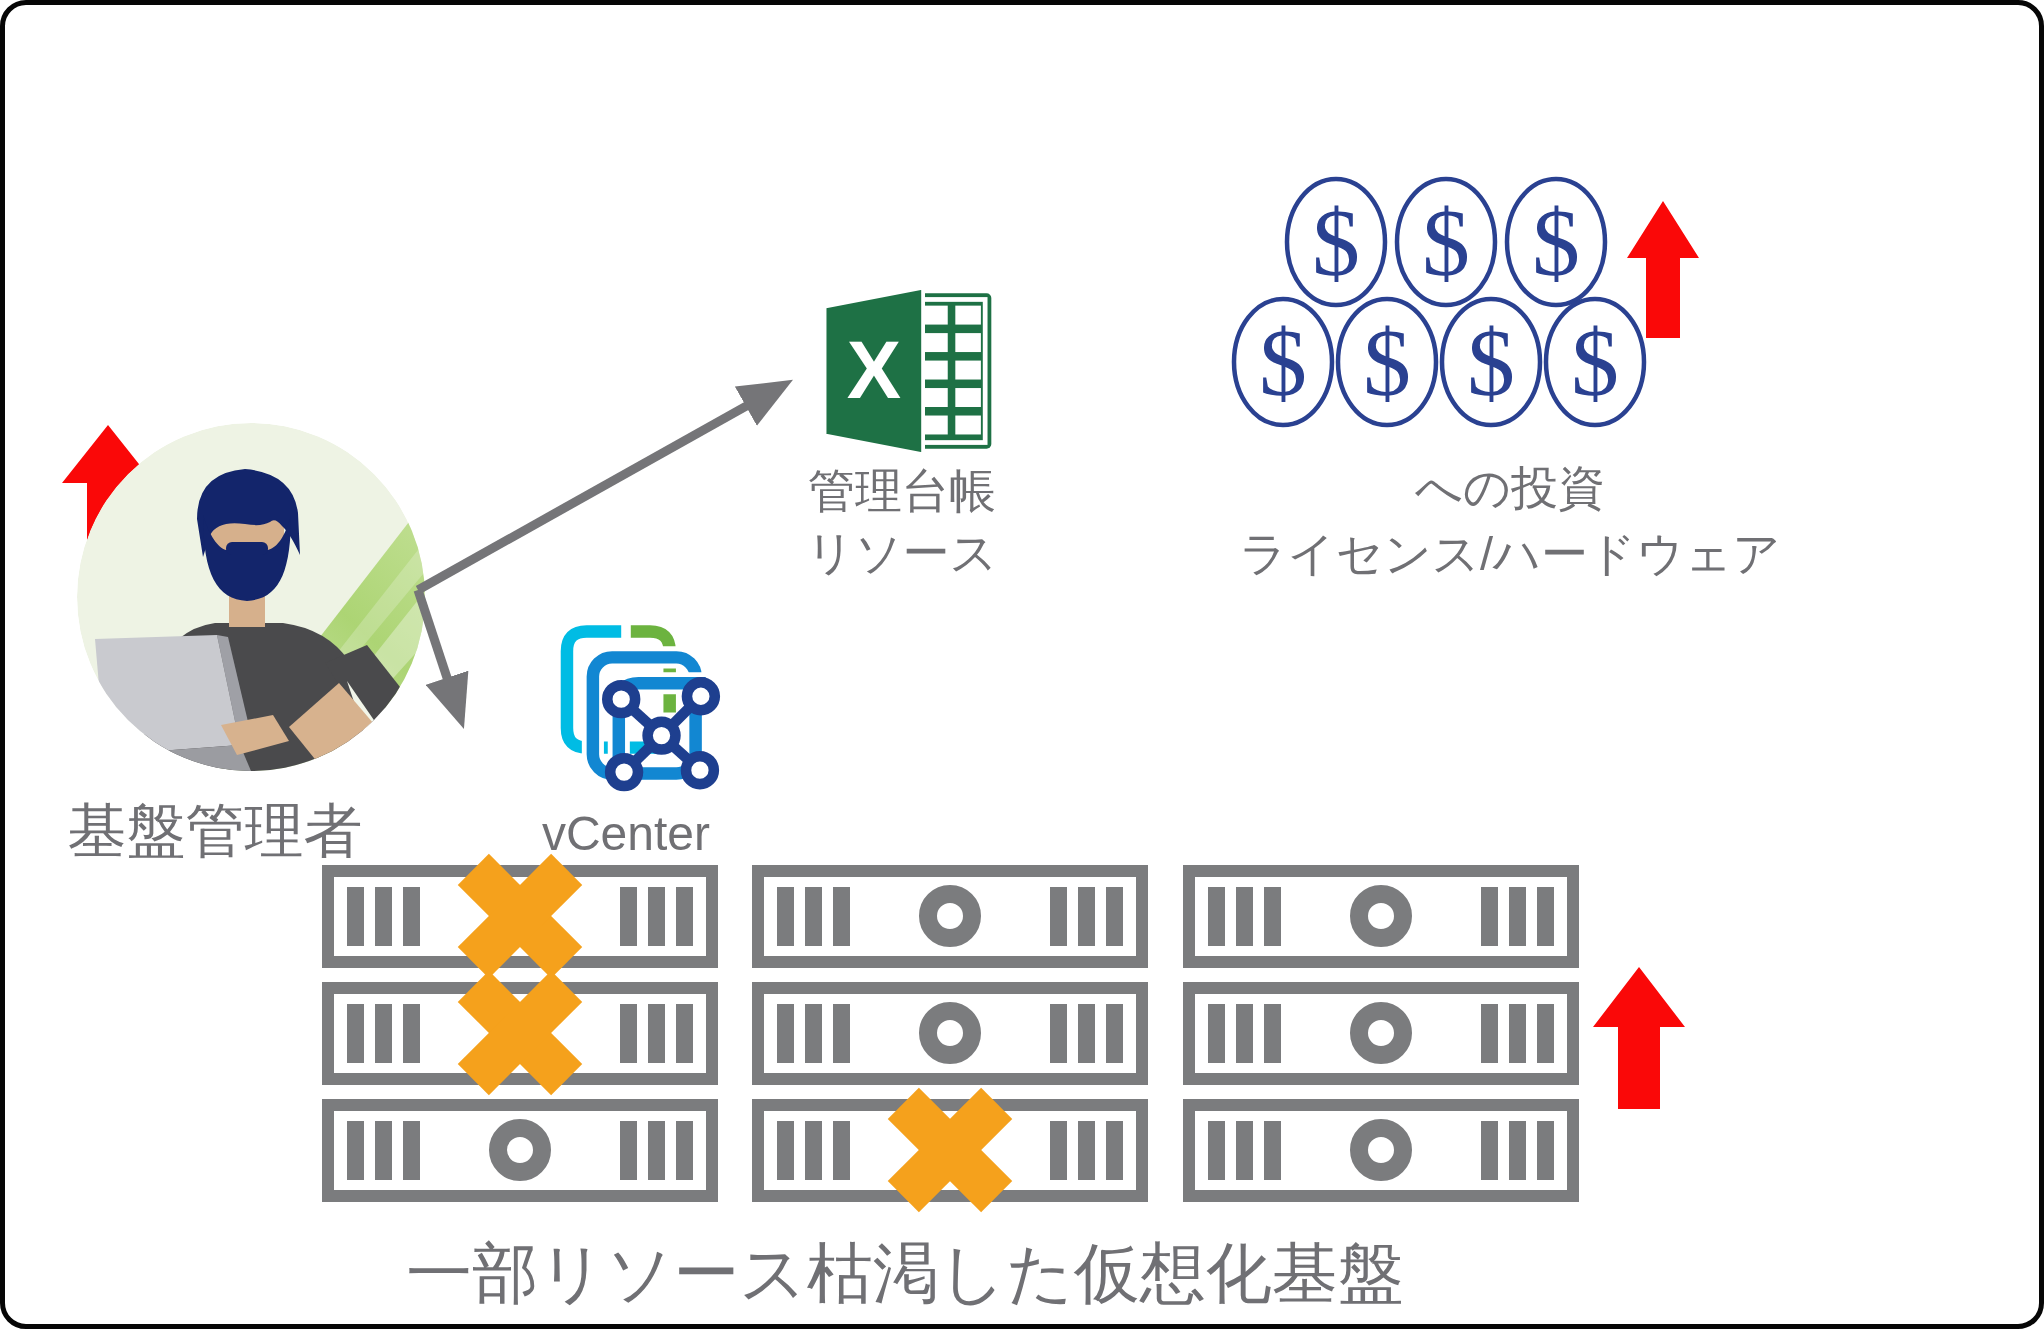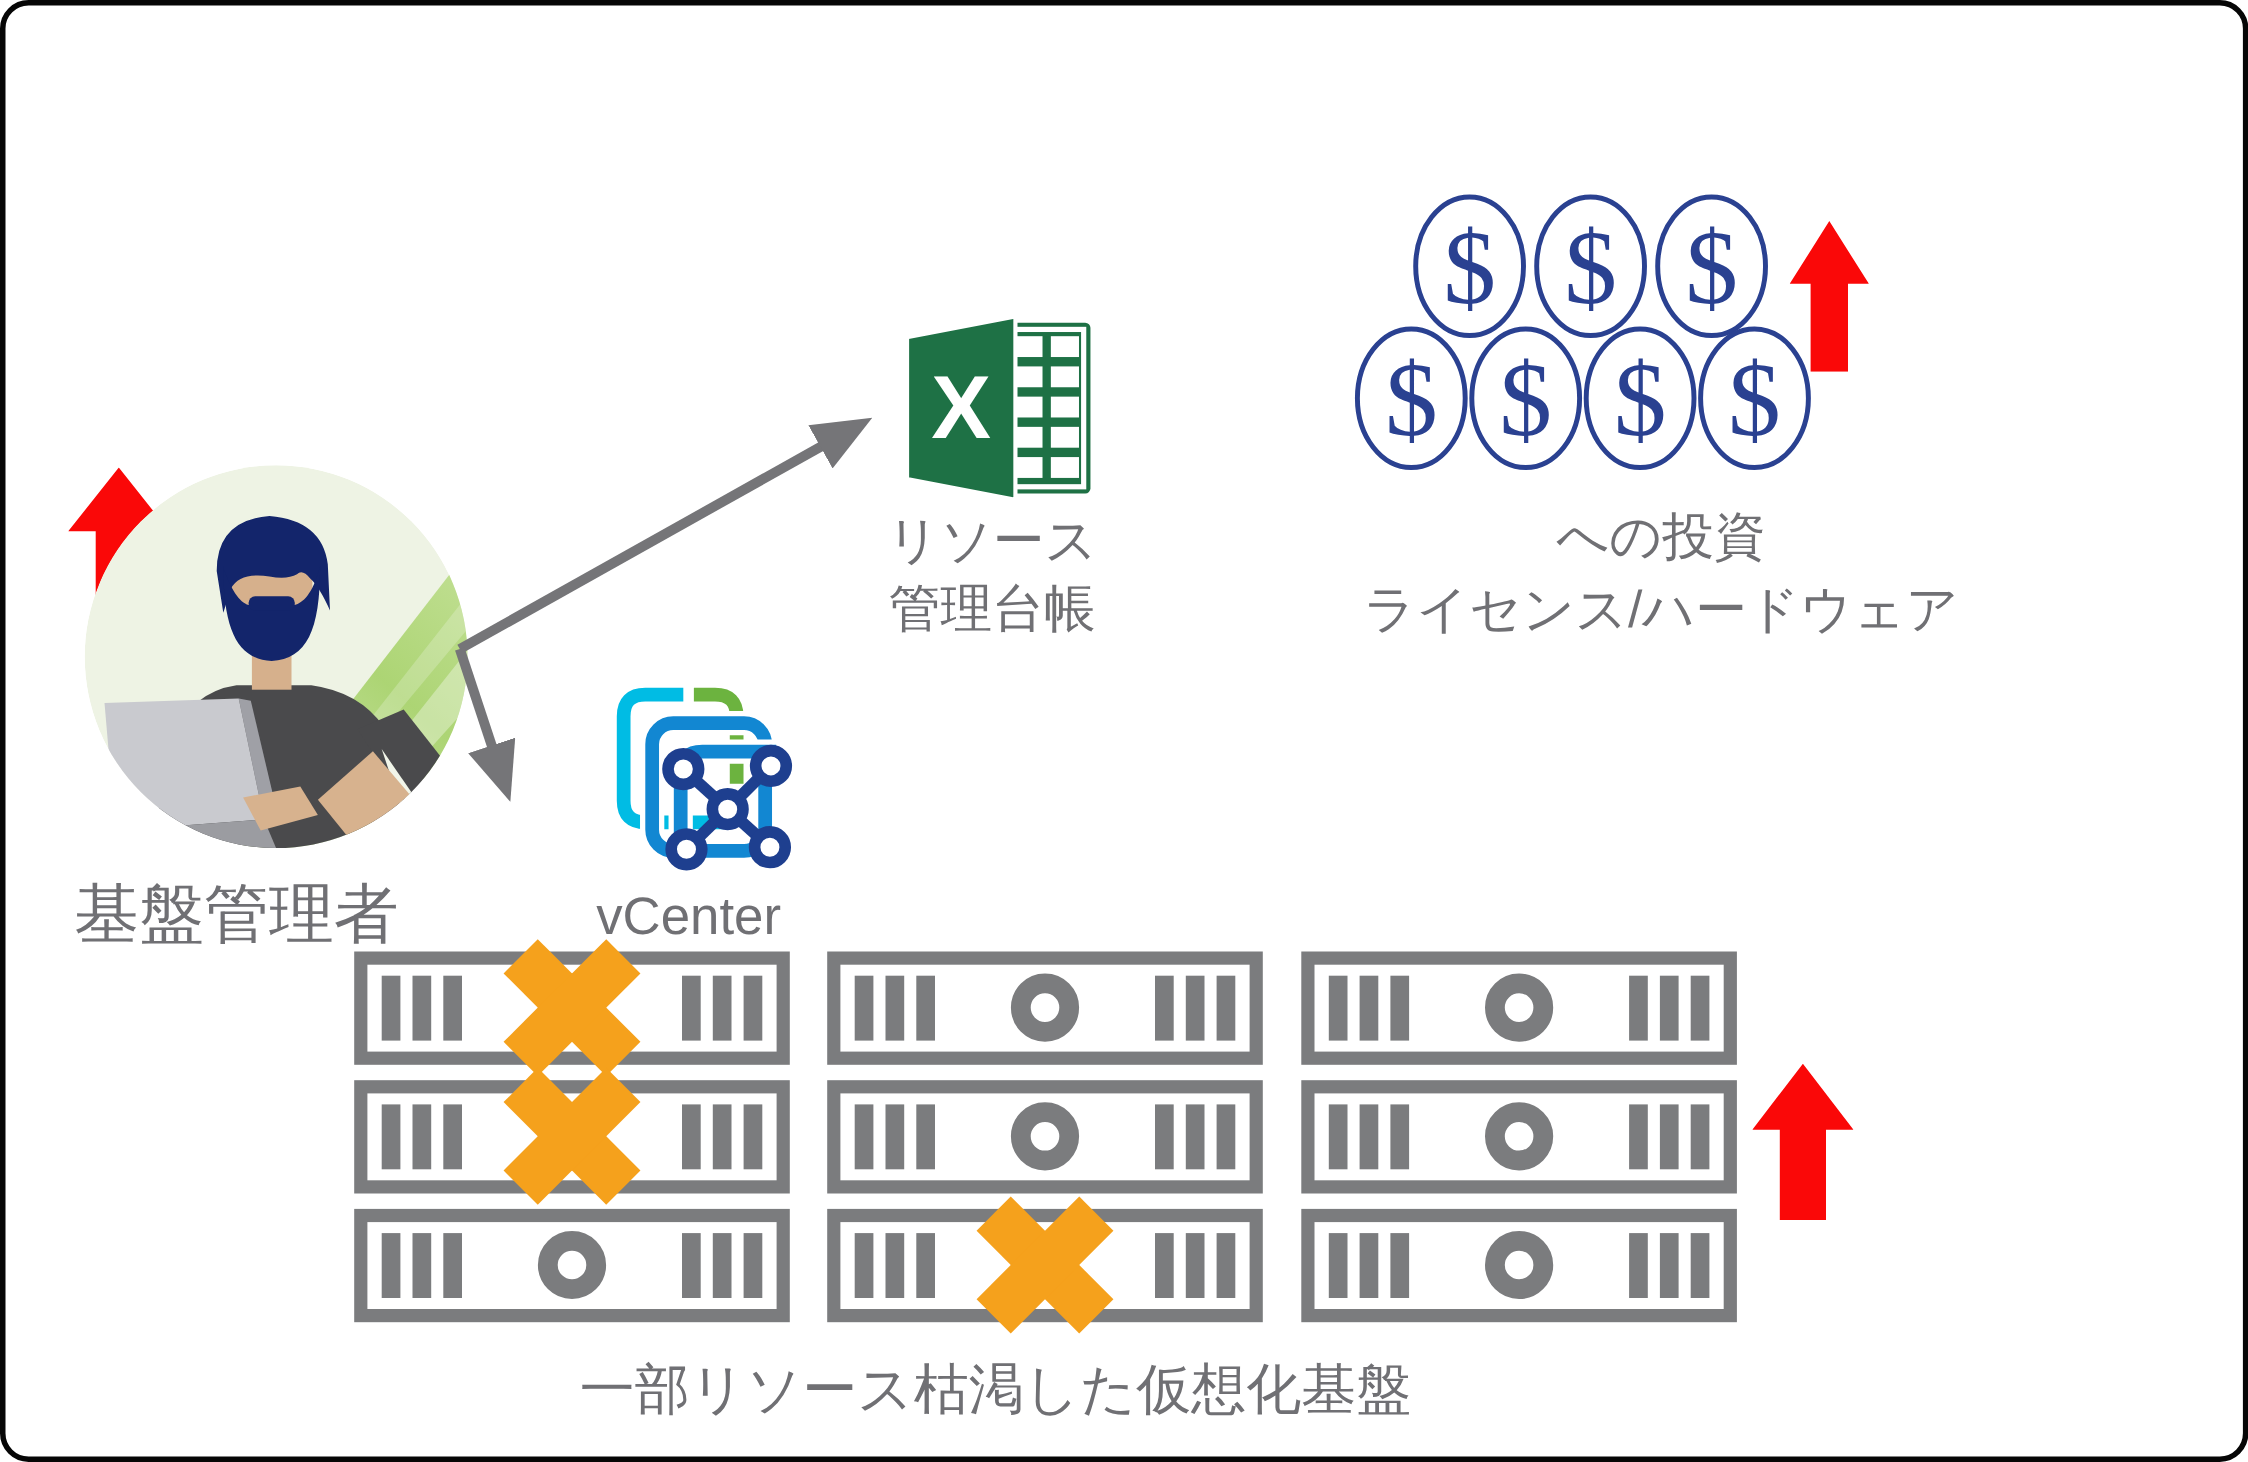--- a/index.html
+++ b/index.html
@@ -110,22 +110,22 @@
         <rect x="146" y="108" width="27" height="20"></rect>
       <rect x="112" y="137" width="26" height="20"></rect>
         <rect x="146" y="137" width="27" height="20"></rect>
     </g>
 
     <polygon points="8,22 112,2 112,178 8,158" fill="#1e7145" stroke="#ffffff" stroke-width="4"></polygon>
     <text x="60" y="119" text-anchor="middle" font-family="Liberation Sans, sans-serif" font-size="86" font-weight="bold" fill="#ffffff">X</text>
   </svg>
 
   <div class="label" style="left:747px;top:455px;width:300px;font-size:47px;line-height:62px">
+    <div>管理台帳</div>
     <div>リソース</div>
-    <div>管理台帳</div>
   </div>
 
   <svg class="abs ov" style="left:549px;top:610px" width="168" height="175" viewBox="0 0 175 175">
 
     <path d="M 70,13.5 L 34,13.5 Q 13.5,13.5 13.5,34 L 13.5,114 Q 13.5,134.5 34,134.5 L 108,134.5" fill="none" stroke="#00bce4" stroke-width="13"></path>
 
     <path d="M 80,13.5 L 100,13.5 Q 120.5,13.5 120.5,34 L 120.5,98" fill="none" stroke="#6cb33f" stroke-width="13"></path>
 
     <rect x="40.5" y="40.5" width="107" height="121" rx="20" fill="none" stroke="#ffffff" stroke-width="23"></rect>
     <rect x="40.5" y="40.5" width="107" height="121" rx="20" fill="none" stroke="#1287d2" stroke-width="13"></rect>
@@ -314,15 +314,15 @@
         </g>
         <circle cx="198" cy="51" r="22" fill="none" stroke="#7b7c7e" stroke-width="18"></circle>
 
       </svg>
     </div>
 
   <svg class="abs" style="left:1588px;top:962px" width="92" height="142" viewBox="0 0 92 142">
     <polygon points="46,0 92,60 67,60 67,142 25,142 25,60 0,60" fill="#fa0808"></polygon>
   </svg>
 
-  <div class="label" style="left:400px;top:1226px;width:1000px;font-size:50px">一部リソース枯渇した仮想化基盤</div>
+  <div class="label" style="left:400px;top:1226px;width:1000px;font-size:66px">一部リソース枯渇した仮想化基盤</div>
 
 </div>
 
 </body></html>

